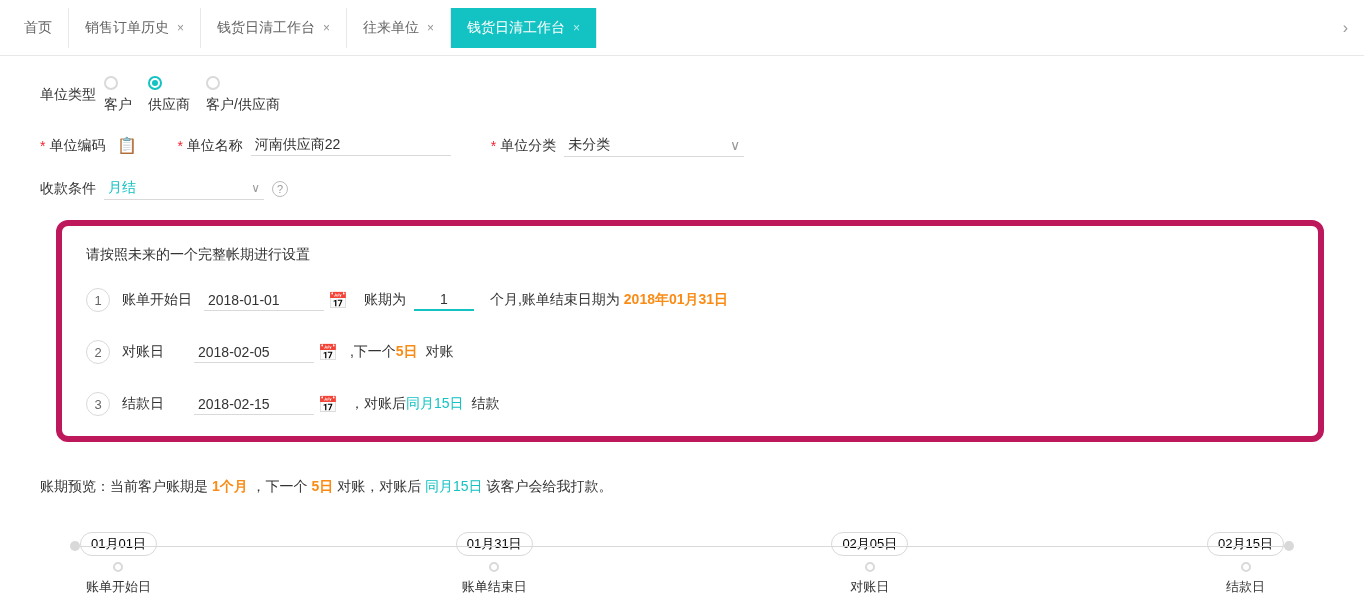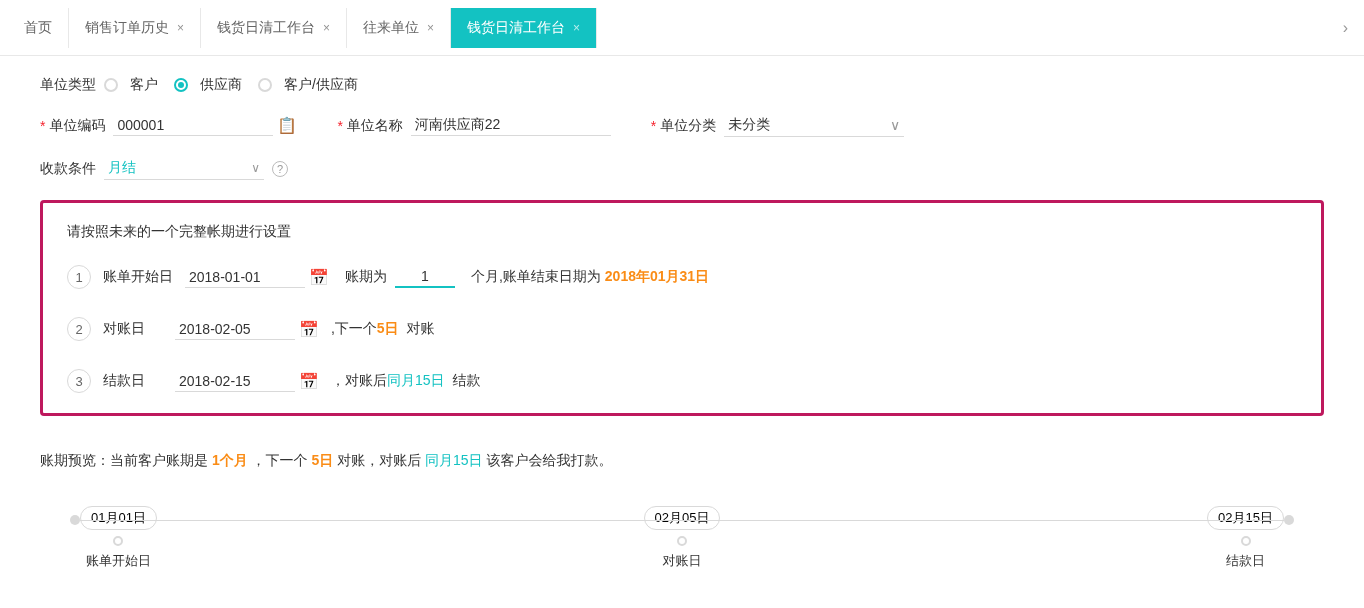--- a/index.html
+++ b/index.html
@@ -65,23 +65,24 @@
       color: #f5222d;
       margin-right: 4px;
     }
     .radio-group {
       display: flex;
       align-items: center;
       gap: 16px;
     }
     .radio-item {
       display: flex;
-      align-items: center;
-      gap: 12px;
-      cursor: pointer;
+      align-items: flex-start;
+      gap: 6px;
+      cursor: pointer;
+      flex-direction: column;
     }
     .radio-circle {
       width: 14px;
       height: 14px;
       border-radius: 50%;
       border: 2px solid #d9d9d9;
       display: flex;
       align-items: center;
       justify-content: center;
     }
@@ -157,24 +158,25 @@
       border-bottom: 1px solid #d9d9d9;
       padding: 2px 4px;
       width: 180px;
       cursor: pointer;
     }
     .classify-value { flex: 1; color: #333; }
     .classify-arrow { color: #999; font-size: 14px; }
 
     
     .section-box {
-      border: 3px solid #be185d;
-      border-radius: 4px;
+      border: 6px solid #be185d;
+      border-radius: 12px;
       padding: 20px 24px;
       margin-bottom: 20px;
+      margin-left: 16px;
     }
     .section-title {
       font-size: 14px;
       color: #333;
       margin-bottom: 24px;
     }
 
     
     .setting-row {
       display: flex;
@@ -309,21 +311,20 @@
         <div class="radio-circle"></div>
         <span>客户/供应商</span>
       </label>
     </div>
   </div>
 
   <div class="form-row">
     <div class="field-group">
       <span class="required-star">*</span>
       <span class="form-label">单位编码</span>
-      <input class="field-input" type="text" value="000001" style="">
       <span class="calendar-icon">📋</span>
     </div>
     <div class="field-group">
       <span class="required-star">*</span>
       <span class="form-label">单位名称</span>
       <input class="field-input" type="text" style="width: 200px;" value="河南供应商22">
     </div>
     <div class="field-group">
       <span class="required-star">*</span>
       <span class="form-label">单位分类</span>
@@ -399,20 +400,25 @@
         <div style="position:absolute; top:9px; right:-10px; width:10px; height:10px; border-radius:50%; background:#d9d9d9;"></div>
 
         <div style="display:flex; justify-content:space-between; align-items:flex-start; padding-bottom:10px;">
 
           <div class="timeline-point">
             <div class="tl-badge">01月01日</div>
             <div class="tl-dot"></div>
             <div class="tl-label">账单开始日</div>
           </div>
 
+          <div class="timeline-point">
+            <div class="tl-badge">01月31日</div>
+            <div class="tl-dot"></div>
+            <div class="tl-label">账单结束日</div>
+          </div>
 
           <div class="timeline-point">
             <div class="tl-badge">02月05日</div>
             <div class="tl-dot"></div>
             <div class="tl-label">对账日</div>
           </div>
 
           <div class="timeline-point">
             <div class="tl-badge">02月15日</div>
             <div class="tl-dot"></div>

